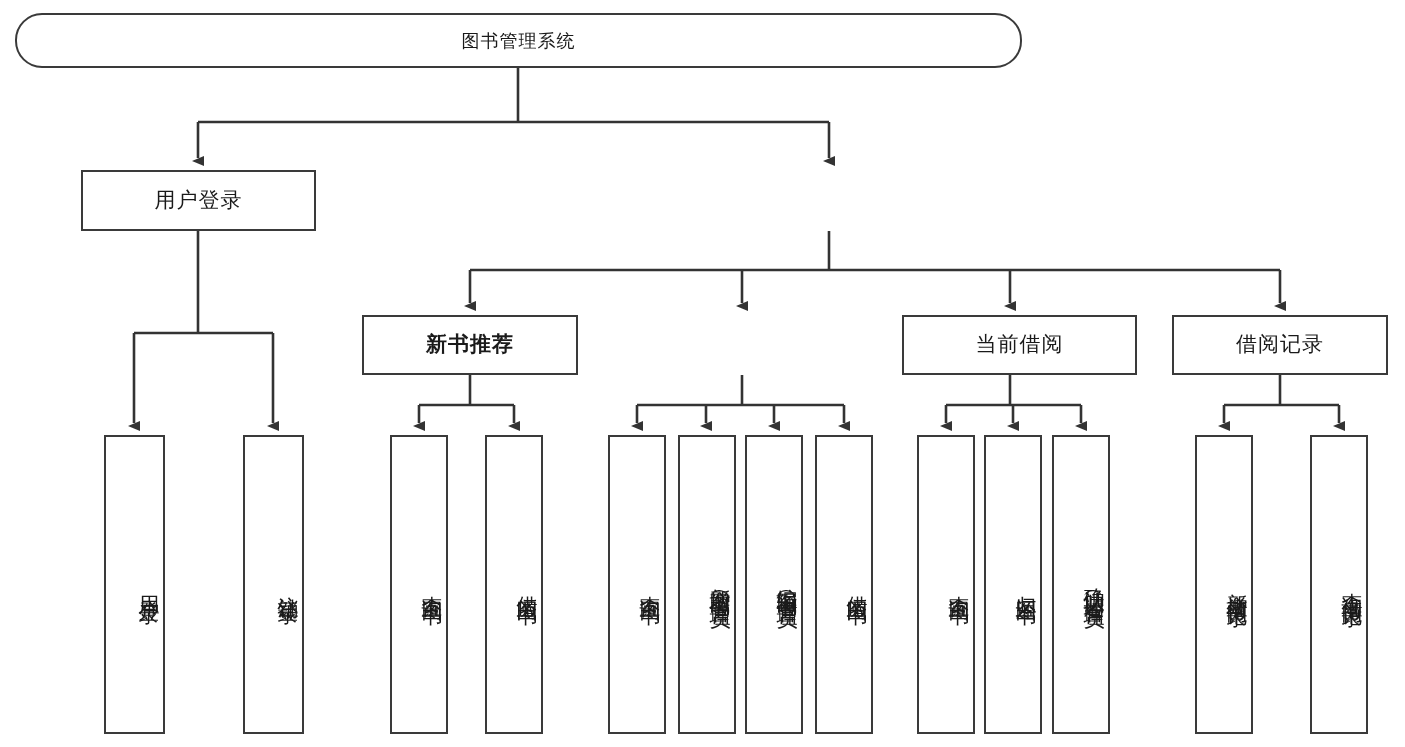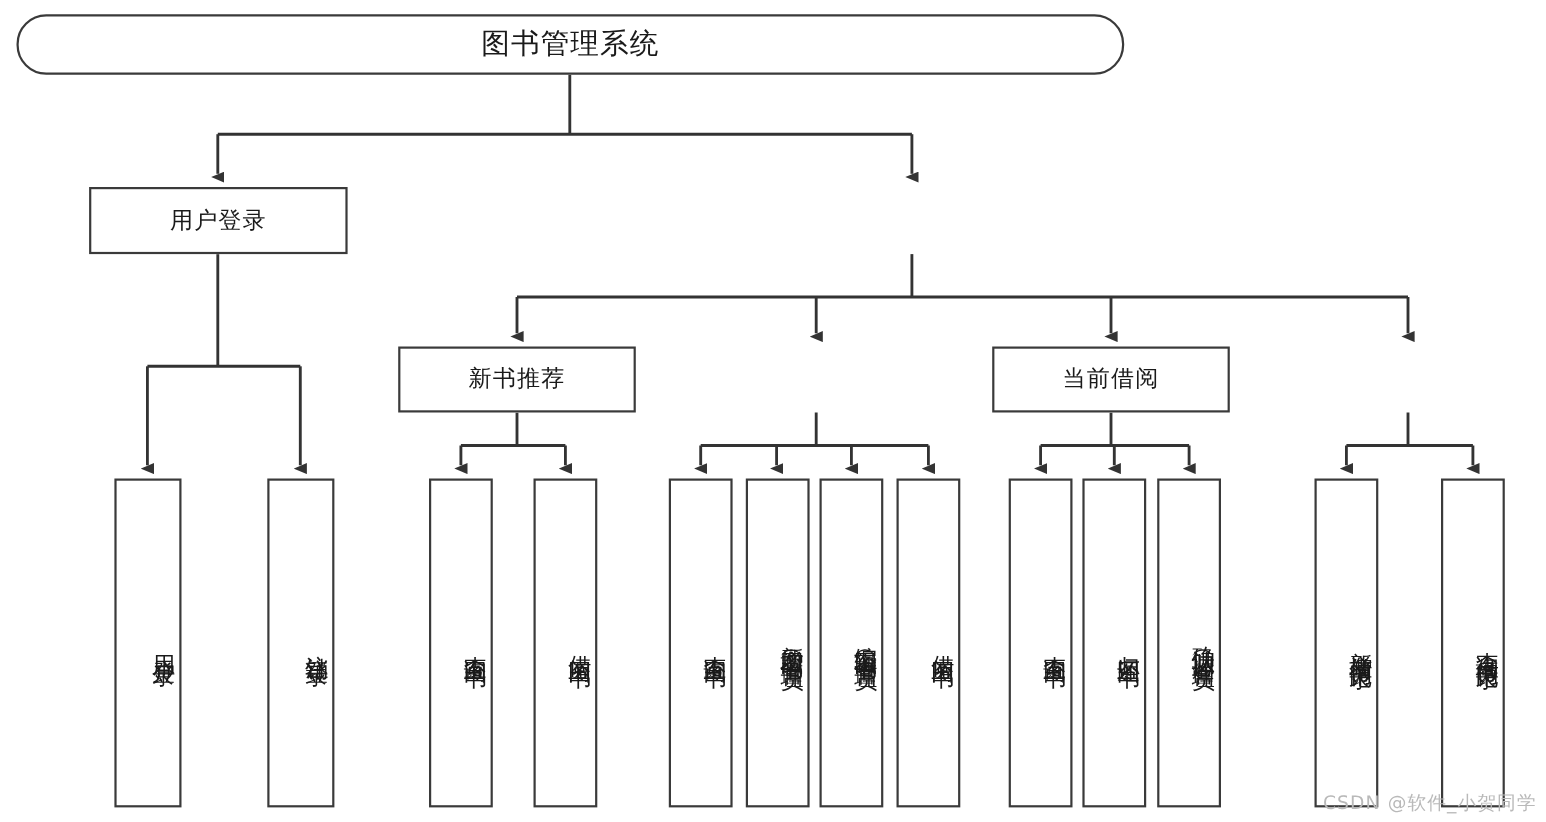--- a/index.html
+++ b/index.html
@@ -44,21 +44,21 @@
     padding-bottom:8px;
     align-items:flex-start;
     justify-content:center;
   }
   .node.v .lbl{
     writing-mode:vertical-rl;
     text-orientation:upright;
     white-space:nowrap;
     letter-spacing:3px;
   }
-  .node.root{ font-size:26px;border-radius:27px; }
+  .node.root{ font-size:18px;border-radius:27px; }
   .watermark{
     position:absolute;
     right:8px;
     bottom:6px;
     font-size:17px;
     color:#b9b9b9;
     letter-spacing:1px;
     white-space:nowrap;
   }
 </style>
@@ -118,25 +118,28 @@
   </svg>
 
   <div class="node h root" style="left:15px;top:13px;width:1007px;height:55px;">
     <span class="lbl">图书管理系统</span>
   </div>
 
   <div class="node h" style="left:81px;top:170px;width:235px;height:61px;">
     <span class="lbl">用户登录</span>
   </div>
 
-  <div class="node h" style="left:362px;top:315px;width:216px;height:60px;">
+  <div class="node h" style="left:362px;top:315px;width:216px;height:60px;font-weight:bold;">
     <span class="lbl">新书推荐</span>
   </div>
-  <div class="node h" style="left:902px;top:315px;width:216px;height:60px;">
+  <div class="node h" style="left:902px;top:315px;width:235px;height:60px;">
     <span class="lbl">当前借阅</span>
+  </div>
+  <div class="node h" style="left:1172px;top:315px;width:216px;height:60px;">
+    <span class="lbl">借阅记录</span>
   </div>
 
   <div class="node v" style="left:104px;top:435px;width:61px;height:299px;">
     <span class="lbl">用户登录</span>
   </div>
   <div class="node v" style="left:243px;top:435px;width:61px;height:299px;">
     <span class="lbl">注销登录</span>
   </div>
 
   <div class="node v" style="left:390px;top:435px;width:58px;height:299px;">
@@ -169,15 +172,14 @@
     <span class="lbl">确认归还（管理员）</span>
   </div>
 
   <div class="node v" style="left:1195px;top:435px;width:58px;height:299px;">
     <span class="lbl">新增借阅记录</span>
   </div>
   <div class="node v" style="left:1310px;top:435px;width:58px;height:299px;">
     <span class="lbl">查询借阅记录</span>
   </div>
 
-  <div class="watermark">CSDN @软件_小贺同学</div>
 
 </div>
 
 </body></html>

